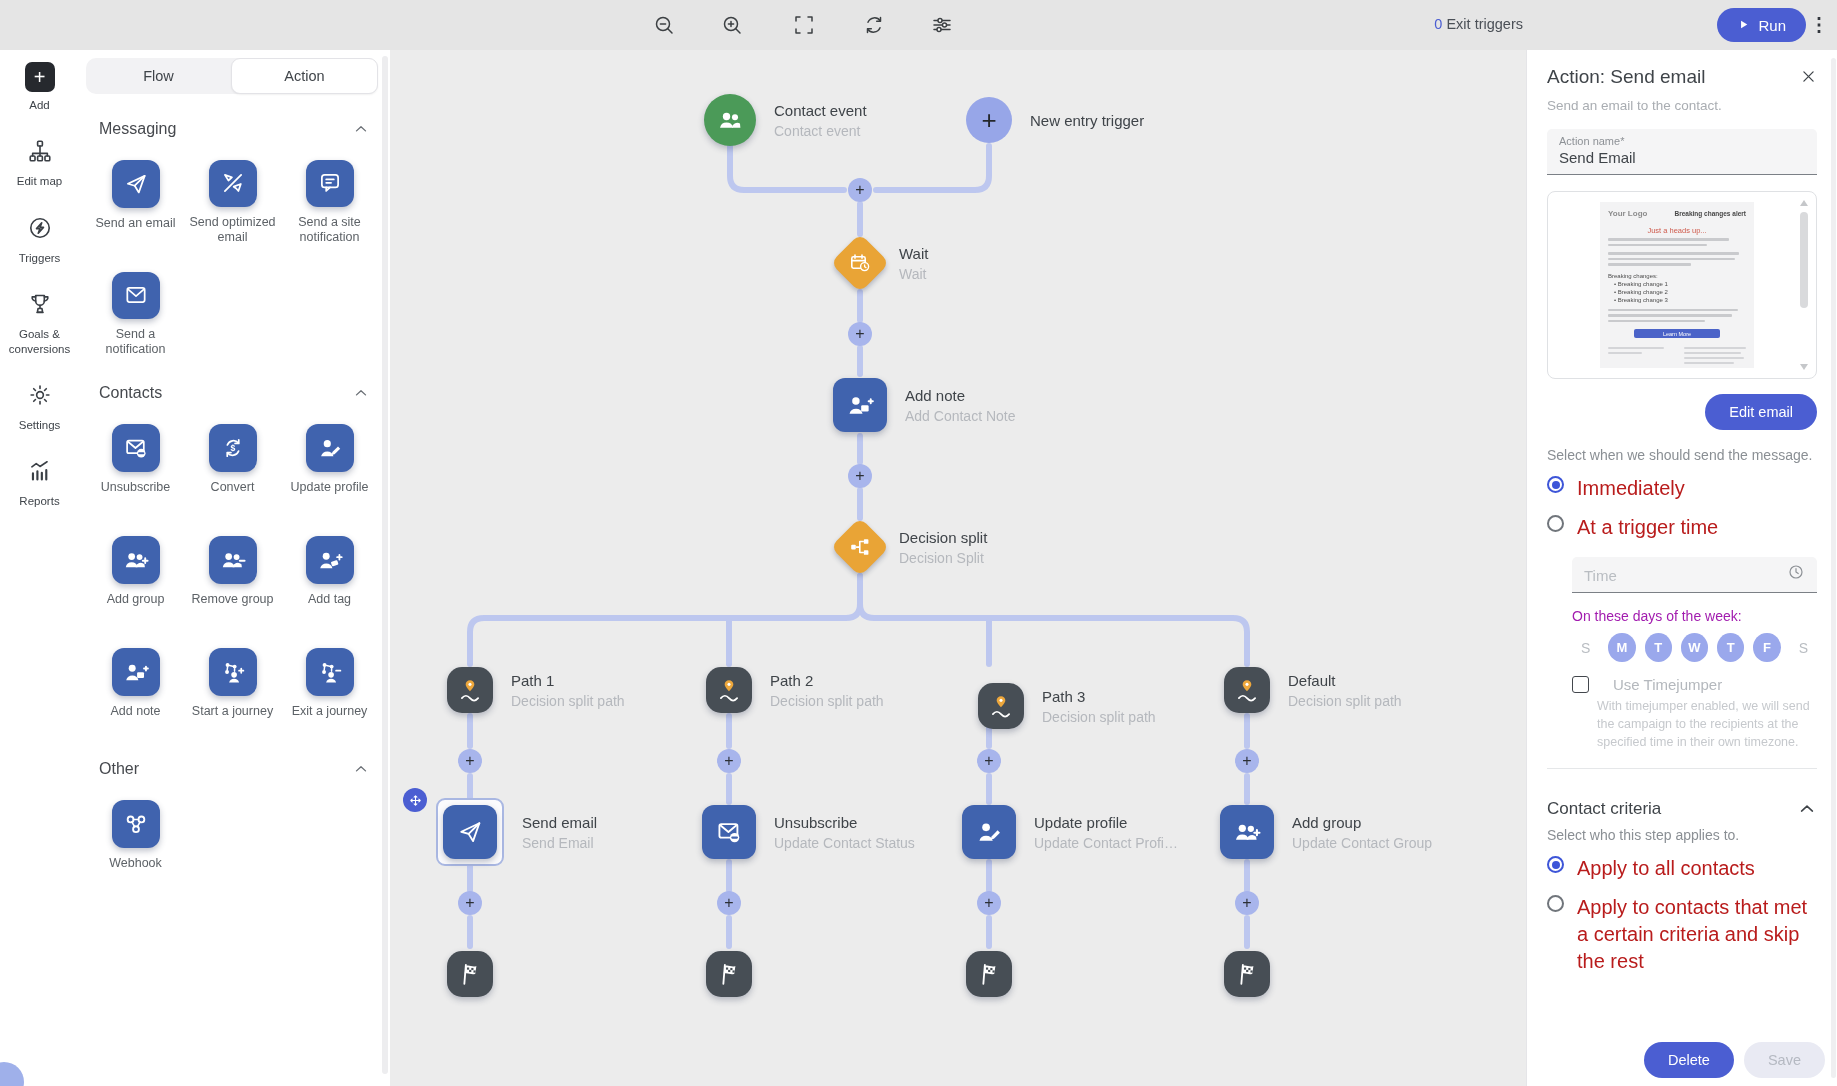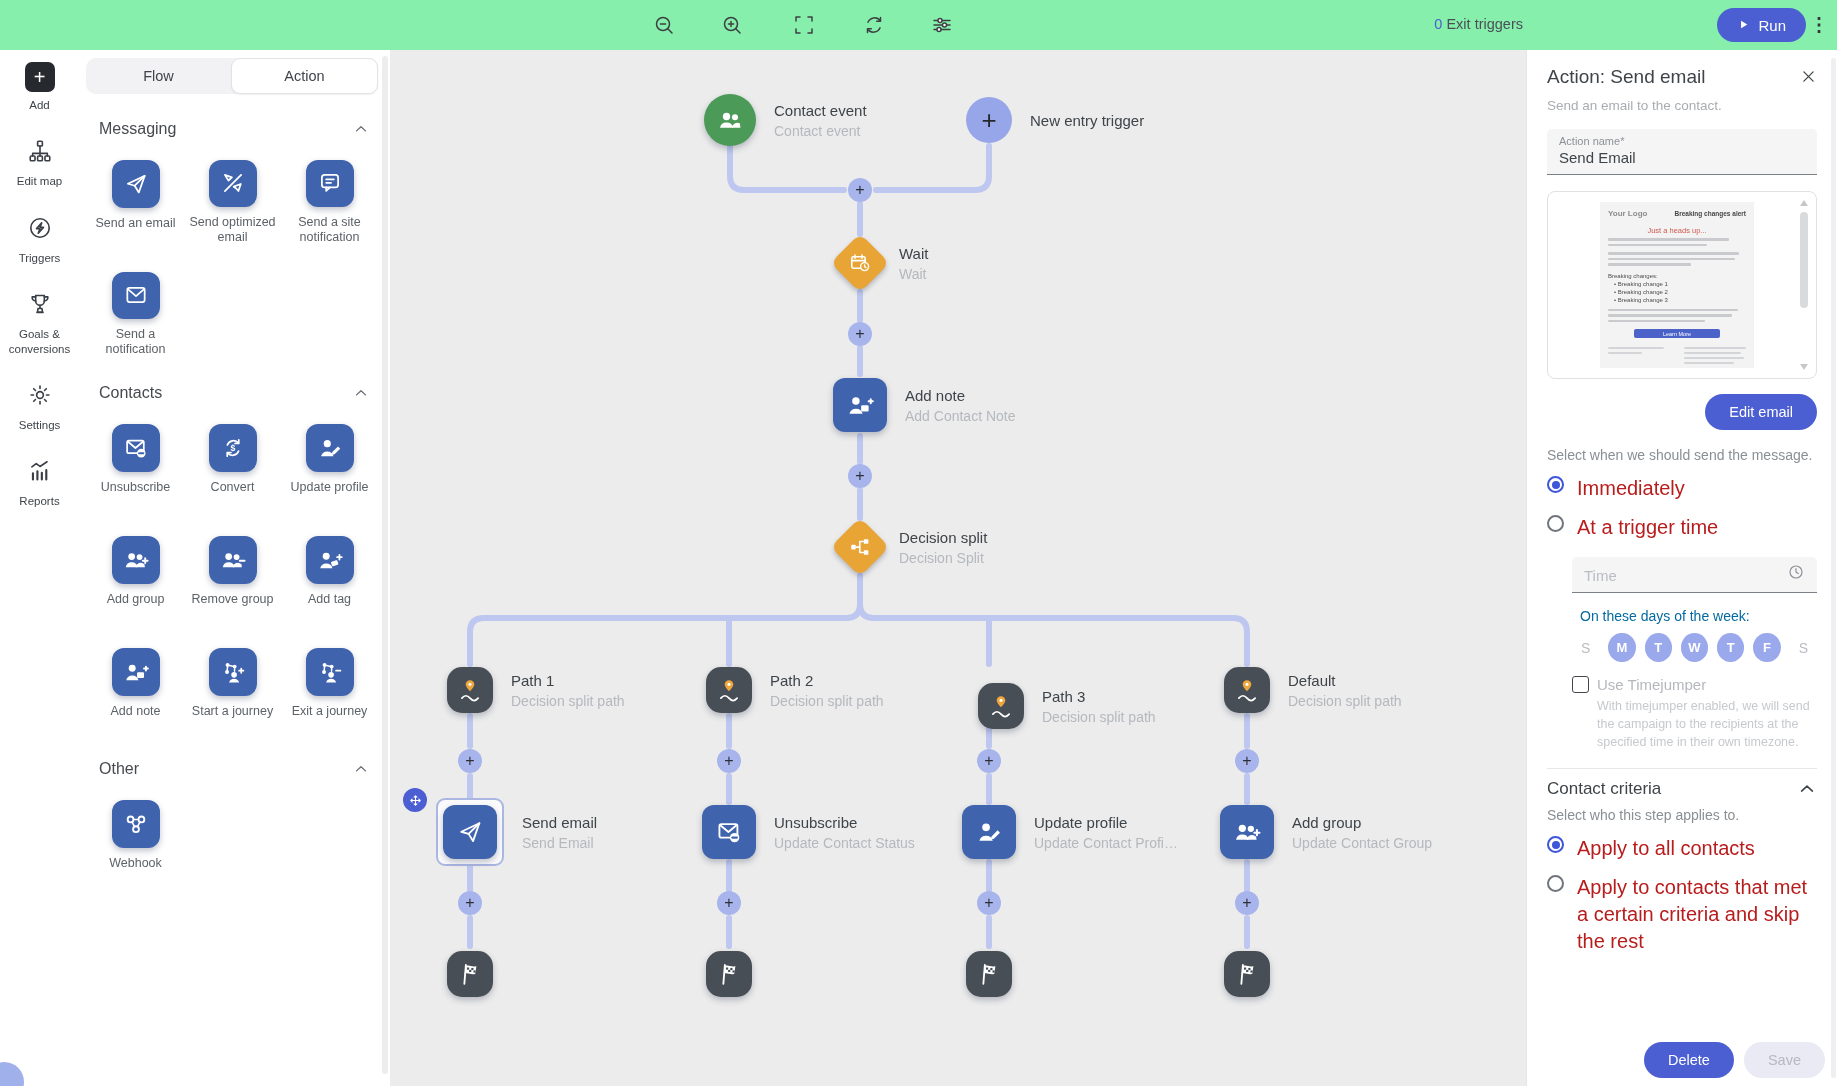--- a/index.html
+++ b/index.html
@@ -1,20 +1,20 @@
 <!DOCTYPE html>
 <html><head>
 <meta charset="utf-8">
 <style>
   html,body{margin:0;padding:0;background:#ffffff;}
   .app{position:relative;width:1837px;height:1086px;background:#ffffff;overflow:hidden;
        font-family:"Liberation Sans",sans-serif;color:#3f4449;}
 
   
-  .topbar{position:absolute;left:0;top:0;width:100%;height:50px;background:#86efac;z-index:30;}
+  .topbar{position:absolute;left:0;top:0;width:100%;height:50px;background:#e5e5e5;z-index:30;}
   .tool-btn{position:absolute;top:13px;width:24px;height:24px;cursor:pointer;}
   .exit-trig{position:absolute;right:314px;top:16px;font-size:14.5px;color:#4b5057;white-space:nowrap;}
   .exit-trig .cnt{color:#4b5ed2;margin-right:4px;}
   .run-btn{position:absolute;right:31px;top:8px;height:34px;padding:0 20px;border:none;border-radius:17px;
            background:#4b5ed2;color:#fff;font-size:15px;display:flex;align-items:center;gap:8px;
            font-family:inherit;cursor:pointer;}
   .kebab{position:absolute;right:8px;top:13px;width:20px;height:24px;font-size:19px;font-weight:bold;
          color:#33373d;text-align:center;cursor:pointer;letter-spacing:0;}
 
   
@@ -106,32 +106,32 @@
   .pill{border:none;border-radius:19px;background:#4b5ed2;color:#fff;font-size:14.5px;font-family:inherit;
         padding:10px 24px;cursor:pointer;}
   .gray-label{font-size:14px;color:#8a8f94;}
   .send-when{margin-top:17px;}
   .radio-row{display:flex;align-items:flex-start;gap:13px;margin-top:13px;cursor:pointer;}
   .radio{width:17px;height:17px;border-radius:50%;border:2px solid #70757b;box-sizing:border-box;flex:0 0 auto;
          position:relative;background:#fff;}
   .radio.sel{border-color:#3d55d8;}
   .radio.sel::after{content:"";position:absolute;left:2.5px;top:2.5px;width:8px;height:8px;border-radius:50%;background:#3d55d8;}
   .radio-label{font-size:20px;color:#b91c1c;line-height:1.35;margin-top:-1px;}
-  .days-label{font-size:14px;color:#0369a1;margin:15px 0 0 33px;}
+  .days-label{font-size:14px;color:#a21caf;margin:15px 0 0 25px;}
   .chips{display:flex;align-items:center;gap:9px;margin:9px 0 0 25px;}
   .chip{width:29px;height:29px;border-radius:50%;display:flex;align-items:center;justify-content:center;
         font-size:13px;font-weight:bold;cursor:pointer;}
   .chip.on{background:#9aa8ec;color:#fff;}
   .chip.off{background:transparent;color:#b9bdc2;font-weight:normal;font-size:14px;}
-  .tj-row{display:flex;align-items:center;gap:8px;margin:14px 0 0 25px;cursor:pointer;}
+  .tj-row{display:flex;align-items:center;gap:24px;margin:14px 0 0 25px;cursor:pointer;}
   .checkbox{width:15px;height:15px;border:1.8px solid #43474d;border-radius:3px;background:#fff;}
   .tj-label{font-size:15px;color:#b4b8bd;}
   .tj-desc{font-size:12.5px;color:#c6c9cd;line-height:1.45;margin:4px 0 0 50px;width:228px;}
   .divider{border-top:1px solid #e5e7e9;margin-top:17px;}
-  .crit-head{display:flex;align-items:center;justify-content:space-between;margin-top:10px;}
+  .crit-head{display:flex;align-items:center;justify-content:space-between;margin-top:30px;}
   .crit-title{font-size:17px;color:#3f4449;font-weight:500;}
   .insp-foot{position:absolute;right:12px;bottom:8px;display:flex;gap:10px;}
   .pill.disabled{background:#e9eaf3;color:#b5b9c2;cursor:default;}
   .insp-sb{position:absolute;right:1px;top:8px;bottom:8px;width:5px;background:#efeff1;border-radius:3px;}
   .corner-dot{position:absolute;left:-16px;bottom:-16px;width:40px;height:40px;border-radius:50%;background:#9fb0ea;z-index:40;}
 </style>
 </head>
 <body>
 
 <div class="app">

